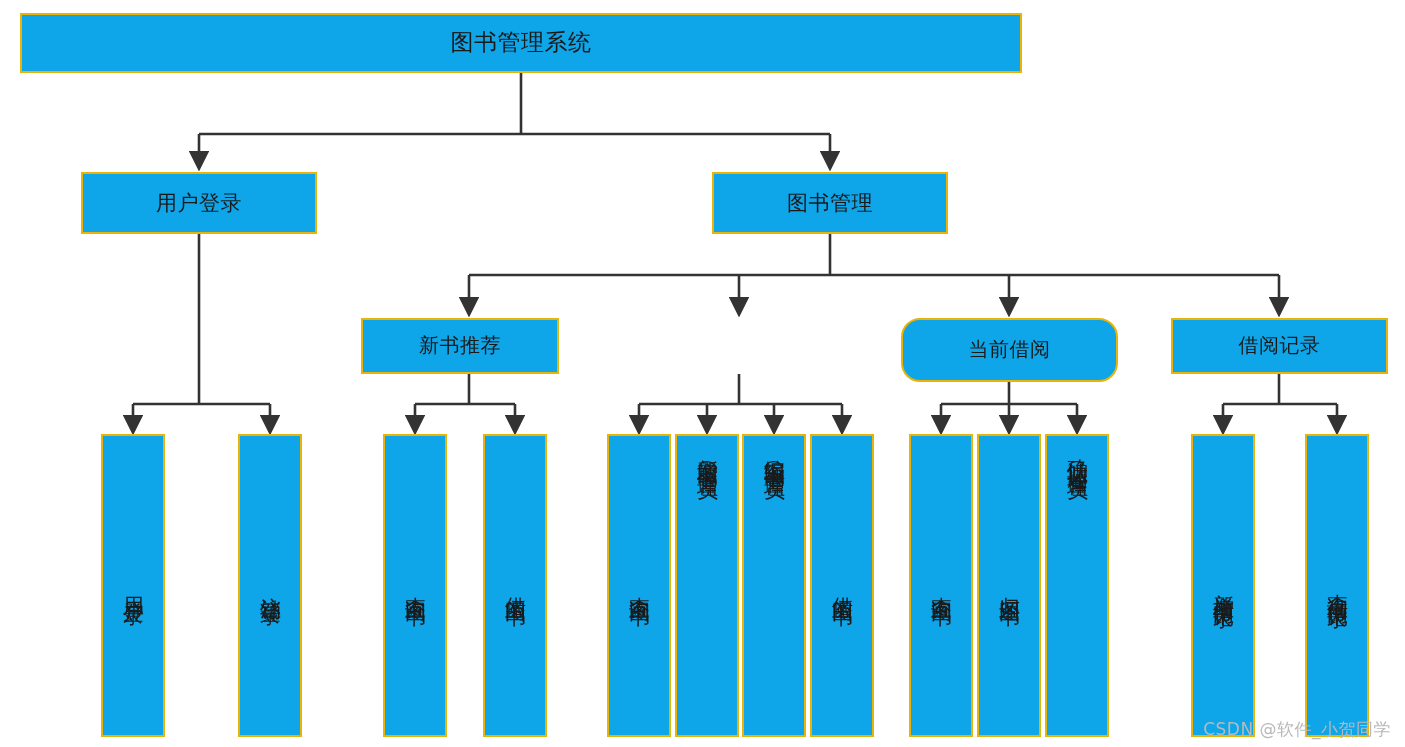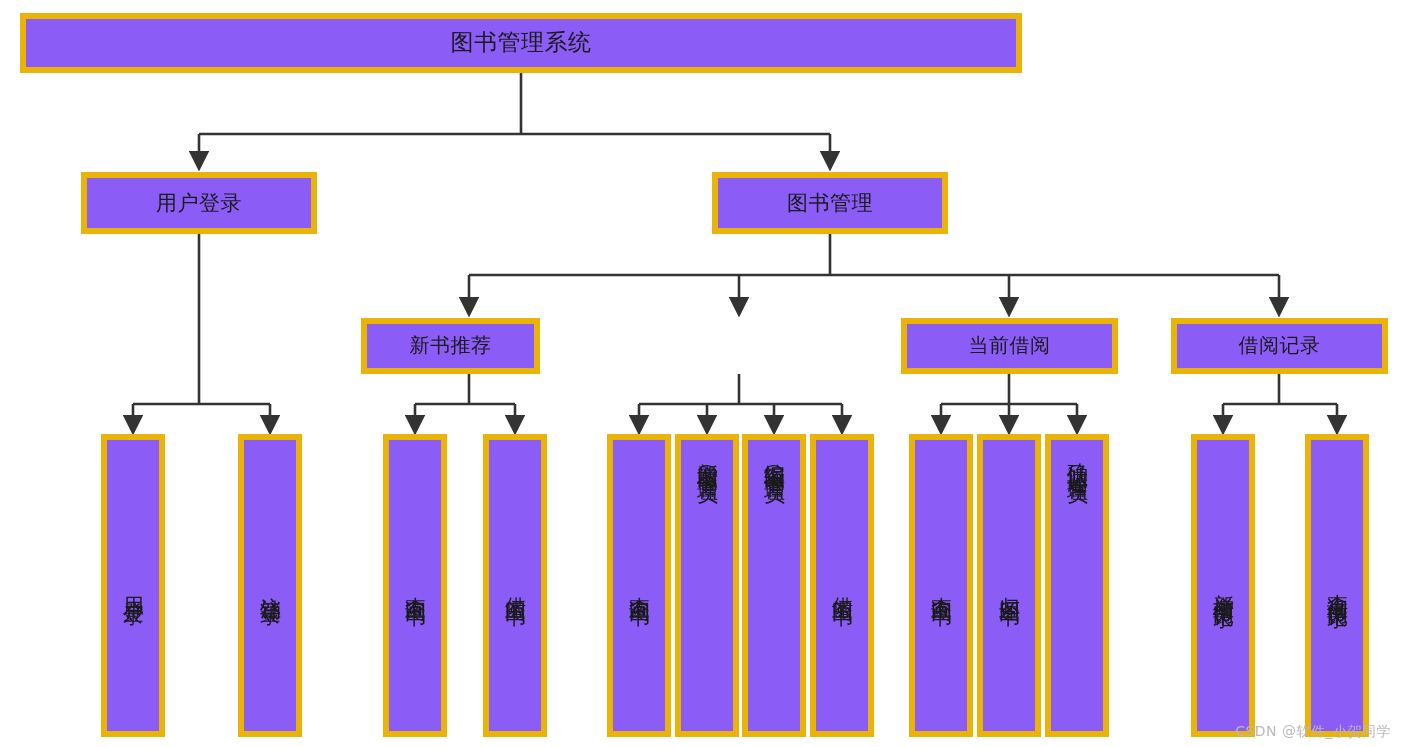--- a/index.html
+++ b/index.html
@@ -22,22 +22,22 @@
     position: absolute;
     left: 0;
     top: 0;
     width: 1405px;
     height: 747px;
     pointer-events: none;
   }
   .node {
     position: absolute;
     box-sizing: border-box;
-    background: #8b5cf6;
-    border: 6px solid #eab308;
+    background: #0ea5e9;
+    border: 2px solid #eab308;
     display: flex;
     align-items: center;
     justify-content: center;
     color: #1a1a1a;
     z-index: 2;
   }
   .node.root {
     font-size: 23px;
   }
   .node.level2 {
@@ -64,21 +64,21 @@
     line-height: 1;
   }
   .node.leaf.centered {
     align-items: center;
     padding-top: 0;
   }
   #watermark {
     position: absolute;
     right: 14px;
     bottom: 6px;
-    font-size: 14px;
+    font-size: 17px;
     color: #b9b9b9;
     letter-spacing: 0.5px;
     z-index: 5;
     white-space: nowrap;
   }
 </style>
 </head>
 <body>
 
 <div id="diagram-root">
@@ -138,26 +138,26 @@
   </div>
 
   <div class="node level2" style="left:81px; top:172px; width:236px; height:62px;">
     <span class="node-label">用户登录</span>
   </div>
 
   <div class="node level2" style="left:712px; top:172px; width:236px; height:62px;text-align:right;">
     <span class="node-label">图书管理</span>
   </div>
 
-  <div class="node level3" style="left:361px; top:318px; width:179px; height:56px;">
+  <div class="node level3" style="left:361px; top:318px; width:198px; height:56px;">
     <span class="node-label">新书推荐</span>
   </div>
 
 
-  <div class="node level3" style="left:901px; top:318px; width:217px; height:56px;">
+  <div class="node level3" style="left:901px; top:318px; width:217px; height:64px;border-radius:19px;">
     <span class="node-label">当前借阅</span>
   </div>
 
   <div class="node level3" style="left:1171px; top:318px; width:217px; height:56px;justify-content:center;">
     <span class="node-label">借阅记录</span>
   </div>
 
   <div class="node leaf centered" style="left:101px; top:434px; width:64px; height:303px;">
     <span class="node-label">用户登录</span>
   </div>

